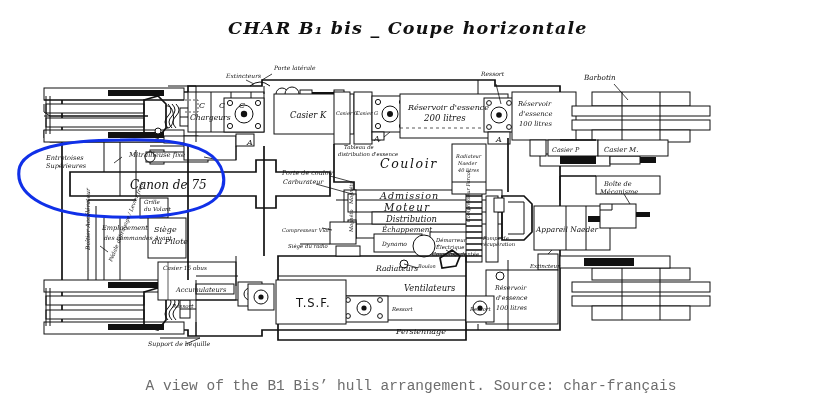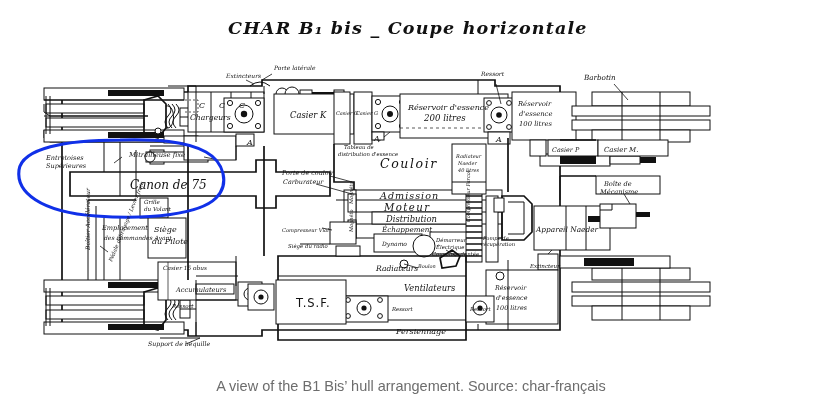--- a/index.html
+++ b/index.html
@@ -49,21 +49,21 @@
     stroke-linecap:round;
     stroke-linejoin:round;
   }
 
   #caption{
     position:absolute;
     left:0;
     top:378px;
     width:822px;
     text-align:center;
-    font-family:Liberation Sans, sans-serif;
+    font-family:Liberation Mono, monospace;
     font-size:14.5px;
     color:#6d6d6d;
     white-space:nowrap;
   }
 </style>
 </head>
 <body>
 
 <div id="figure">
 <svg viewBox="0 0 822 360" xmlns="http://www.w3.org/2000/svg">

